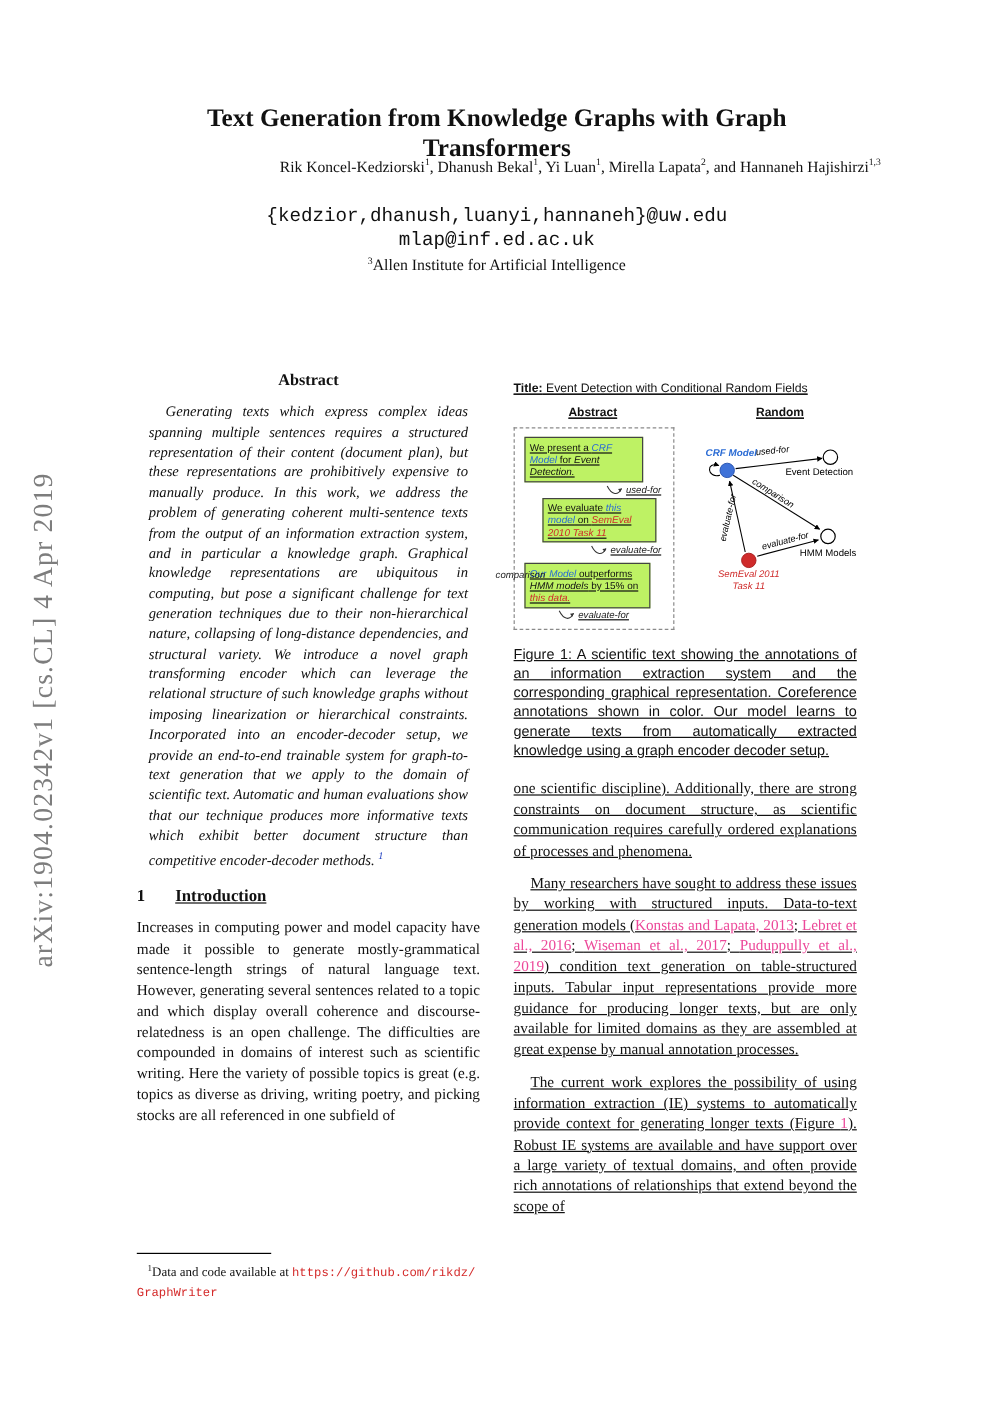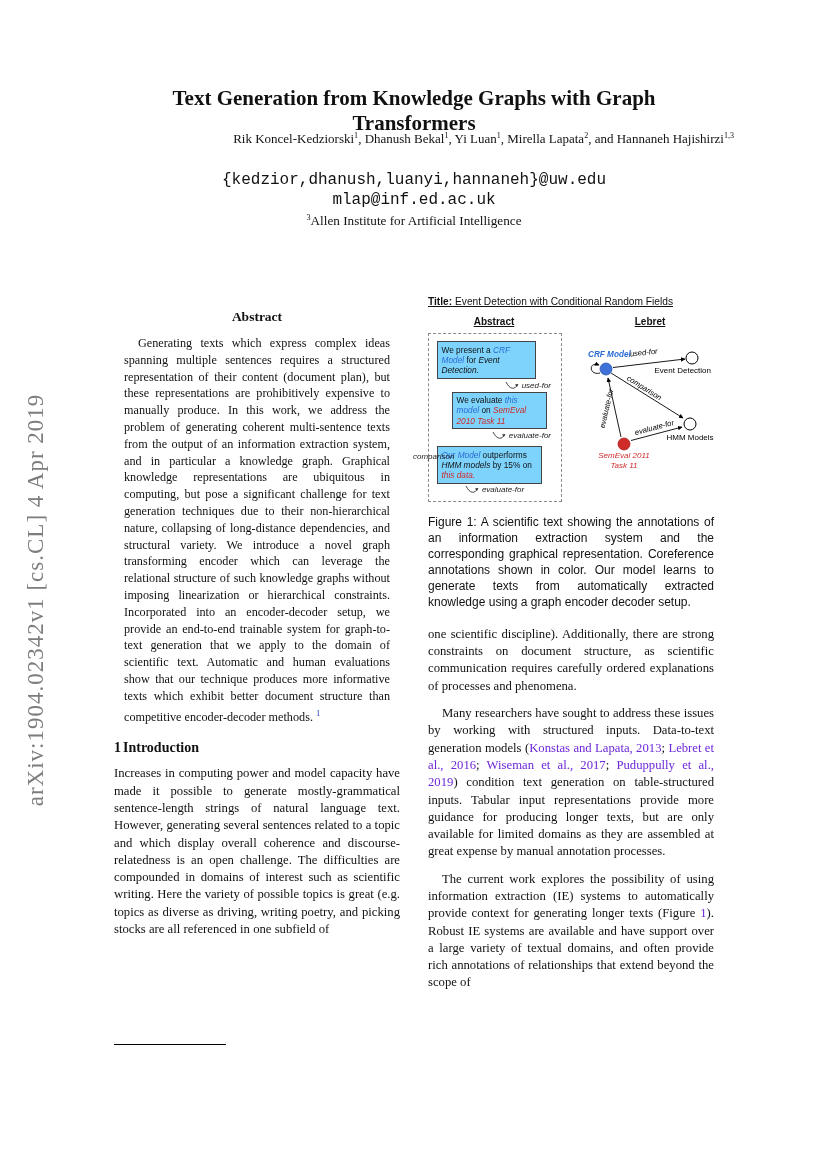--- a/index.html
+++ b/index.html
@@ -19,47 +19,47 @@
   .authors-line{
     position:absolute;left:94px;top:131px;width:640px;text-align:right;font-size:13px;
   }
   .sup{font-size:0.62em;vertical-align:super;line-height:0;}
   .affils{
     position:absolute;left:114px;top:171px;width:600px;text-align:center;
     font-size:13.2px;line-height:19.8px;
   }
   .mono{font-family:"Liberation Mono", monospace;font-size:16px;}
   .col-left{position:absolute;left:114px;top:309px;width:286px;}
-  .col-right{position:absolute;left:428px;top:296px;width:286px;}
+  .col-right{position:absolute;left:428px;top:319px;width:286px;text-decoration:underline;}
   .abs-heading{text-align:center;font-weight:bold;font-size:13.5px;margin:0 0 10px 0;}
-  .abs-body{margin:0 10px;font-size:12.2px;line-height:16.8px;text-align:justify;text-indent:14px;}
+  .abs-body{margin:0 10px;font-size:12.2px;line-height:16.8px;text-align:justify;text-indent:14px;font-style:italic;}
   .fn-ref{color:#2140c0;font-size:8.5px;vertical-align:super;margin-left:3px;}
   .sec-heading{font-size:14px;font-weight:bold;margin:15px 0 9px 0;}
-  .sec-heading .htxt{margin-left:2px;}
+  .sec-heading .htxt{margin-left:25px;text-decoration:underline;}
   .p{font-size:12.7px;line-height:17.3px;text-align:justify;margin:0;}
   .indent{text-indent:14px;}
-  .cite{color:#6d28d9;}
+  .cite{color:#ec4899;}
   .footnote{position:absolute;left:114px;top:1044px;width:286px;font-size:10.8px;line-height:14.5px;text-align:left;}
   .fn-rule{width:112px;border-top:1px solid #000;margin-bottom:5px;}
   .fn-body{text-indent:9px;}
   .fn-sup{font-size:7.5px;vertical-align:super;}
   .url{font-family:"Liberation Mono", monospace;color:#d42a2a;font-size:10.2px;word-break:break-all;}
   
   .figure{font-family:"Liberation Sans", sans-serif;color:#111;}
   .fig-title{font-size:10.2px;}
   .fig-title .u{text-decoration:underline;}
   .fig-title .b{font-weight:bold;}
   .panels{display:flex;margin-top:9px;}
   .panel-abs{width:158px;position:relative;}
   .panel-graph{width:128px;}
   .panel-h{font-weight:bold;font-size:10px;text-decoration:underline;}
   .panel-h.abs-h{width:132px;text-align:center;}
   .panel-h.graph-h{width:128px;text-align:center;}
   .dash-box{margin-top:6px;border:1px dashed #8a8a8a;width:118px;padding:7px 6px 5px 8px;position:relative;}
-  .sent{border:1px solid #444;background:#7dd3fc;padding:2.5px 3.5px;font-size:8.3px;line-height:10.2px;}
+  .sent{border:1px solid #444;background:#bef264;padding:2.5px 3.5px;font-size:8.3px;line-height:10.2px;}
   .sent1{width:90px;}
   .sent2{width:86px;margin-left:15px;}
   .sent3{width:96px;margin-top:4px;}
   .blue{color:#2a6bd4;font-style:italic;}
   .red{color:#cf2b2b;font-style:italic;}
   .it{font-style:italic;}
   .rel{font-style:italic;font-size:8px;color:#222;}
   .rel-row{display:flex;justify-content:flex-end;align-items:center;height:13px;margin:0 4px 0 0;gap:2px;}
   .rel-row.center{justify-content:center;height:12px;}
   .comparison-lbl{position:absolute;left:-16px;top:118px;transform:rotate(0deg);}
@@ -91,20 +91,23 @@
   <p class="abs-body"><span>Generating texts which express complex ideas spanning multiple sentences requires a structured representation of their content (document plan), but these representations are prohibitively expensive to manually produce. In this work, we address the problem of generating coherent multi-sentence texts from the output of an information extraction system, and in particular a knowledge graph. Graphical knowledge representations are ubiquitous in computing, but pose a significant challenge for text generation techniques due to their non-hierarchical nature, collapsing of long-distance dependencies, and structural variety. We introduce a novel graph transforming encoder which can leverage the relational structure of such knowledge graphs without imposing linearization or hierarchical constraints. Incorporated into an encoder-decoder setup, we provide an end-to-end trainable system for graph-to-text generation that we apply to the domain of scientific text. Automatic and human evaluations show that our technique produces more informative texts which exhibit better document structure than competitive encoder-decoder methods.</span><span class="fn-ref">1</span></p>
 
   <div class="sec-heading">
     <span class="num">1</span><span class="htxt">Introduction</span>
   </div>
   <p class="p">Increases in computing power and model capacity have made it possible to generate mostly-grammatical sentence-length strings of natural language text. However, generating several sentences related to a topic and which display overall coherence and discourse-relatedness is an open challenge. The difficulties are compounded in domains of interest such as scientific writing. Here the variety of possible topics is great (e.g.  topics as diverse as driving, writing poetry, and picking stocks are all referenced in one subfield of</p>
 </div>
 
 <div class="footnote">
   <div class="fn-rule"></div>
+  <div class="fn-body">
+    <span class="fn-sup">1</span><span>Data and code available at </span><span class="url">https://github.com/rikdz/GraphWriter</span>
+  </div>
 </div>
 
 <div class="col-right">
 
   <div class="figure">
     <div class="fig-title">
       <span class="u"><span class="b">Title:</span><span> Event Detection with Conditional Random Fields</span></span>
     </div>
     <div class="panels">
 
@@ -139,21 +142,21 @@
             <svg class="arc" width="16" height="11">
                 <path d="M2,2 C6,10 11,10 14,4" fill="none" stroke="#333" stroke-width="0.9"></path>
                 <path d="M14,4 l-3,0.5 l2,2.4 z" fill="#333"></path>
               </svg>
             <span class="rel">evaluate-for</span>
           </div>
         </div>
       </div>
 
       <div class="panel-graph">
-        <div class="panel-h graph-h">Lebret</div>
+        <div class="panel-h graph-h">Random</div>
         <svg width="128" height="152" viewBox="0 0 128 152" style="font-family:'Liberation Sans',sans-serif;">
           <defs>
             <marker id="arw" markerWidth="7" markerHeight="7" refX="4.5" refY="2.5" orient="auto">
               <path d="M0,0 L5,2.5 L0,5 Z" fill="#000"></path>
             </marker>
           </defs>
 
           <line x1="27" y1="40.5" x2="99" y2="32" stroke="#000" stroke-width="0.9" marker-end="url(#arw)"></line>
           <line x1="25" y1="46" x2="97" y2="91" stroke="#000" stroke-width="0.9" marker-end="url(#arw)"></line>
           <line x1="35" y1="110" x2="22" y2="51" stroke="#000" stroke-width="0.9" marker-end="url(#arw)"></line>

